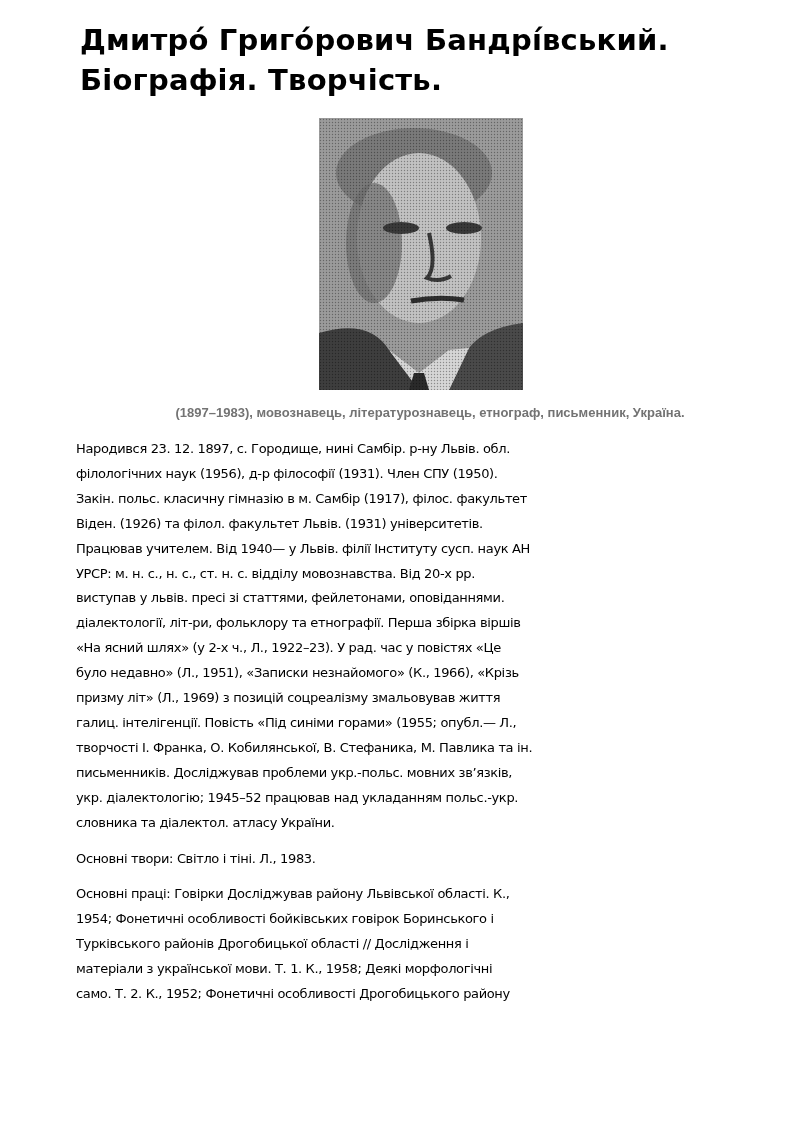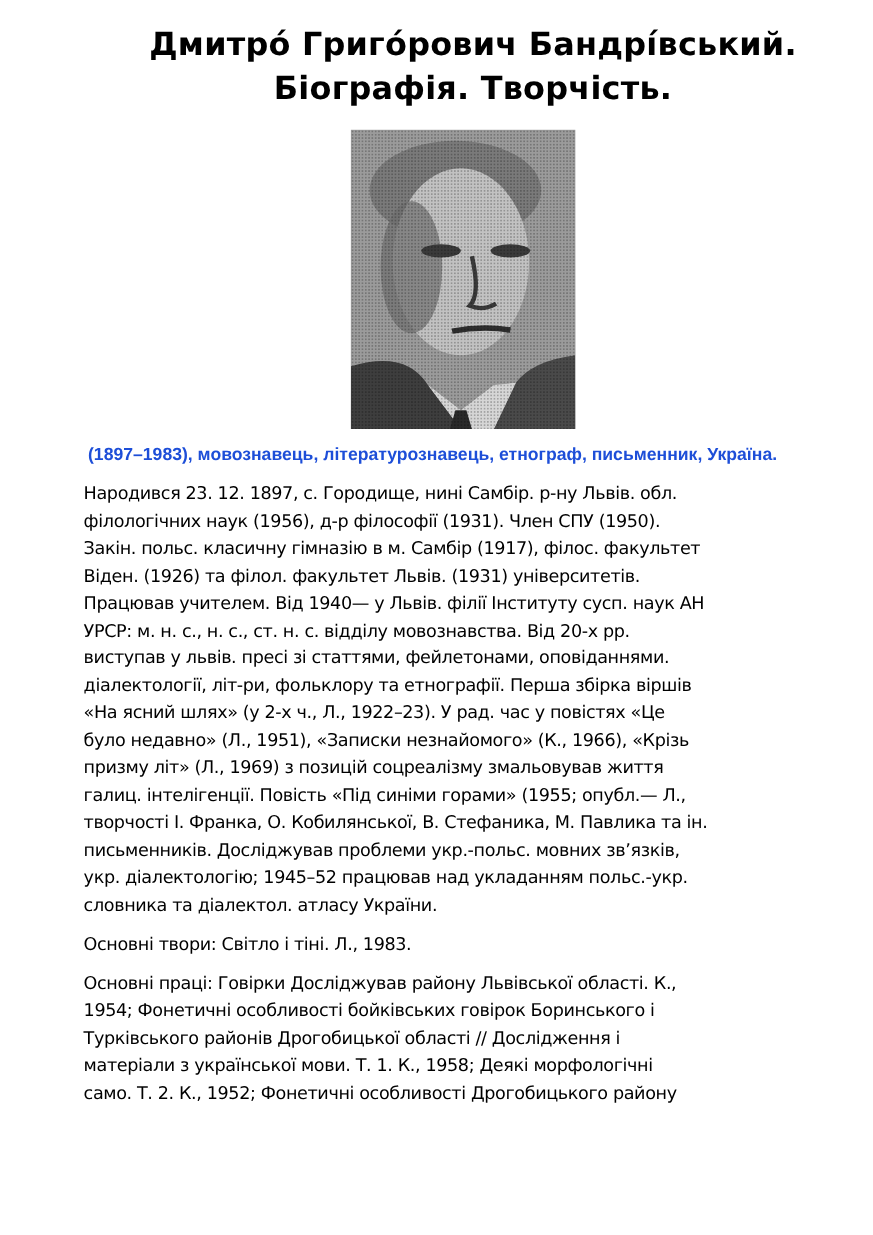--- a/index.html
+++ b/index.html
@@ -1,38 +1,38 @@
 <!DOCTYPE html>
 <html><head>
   <meta charset="utf-8">
   <style>
     html, body { margin: 0; padding: 0; background: #ffffff; }
     body { width: 794px; height: 1123px; position: relative; overflow: hidden; color: #000; }
     .title {
       position: absolute; left: 80px; width: 700px; top: 20px;
-      text-align: center; font-family: "DejaVu Sans", sans-serif; font-weight: bold;
+      text-align: left; font-family: "DejaVu Sans", sans-serif; font-weight: bold;
       font-size: 29px; line-height: 40px; letter-spacing: 0.2px;
     }
     .photo {
       position: absolute; left: 319px; top: 118px; width: 204px; height: 272px;
       background:
         radial-gradient(ellipse 60px 80px at 110px 120px, #b8b8b8 0%, #8e8e8e 60%, transparent 100%),
         radial-gradient(ellipse 110px 60px at 100px 262px, #3a3a3a 0%, #555 60%, transparent 100%),
         linear-gradient(180deg, #9a9a9a 0%, #7d7d7d 55%, #4a4a4a 100%);
       overflow: hidden;
     }
     .photo svg { position: absolute; left: 0; top: 0; }
     .caption {
       position: absolute; left: 80px; width: 700px; top: 405px;
-      font-family: "Liberation Sans", sans-serif; font-weight: bold;
-      font-size: 16px; color: #1d4ed8;
+      text-align: center; font-family: "Liberation Sans", sans-serif; font-weight: bold;
+      font-size: 13px; color: #737373;
     }
     .body {
       position: absolute; left: 76px; width: 700px; top: 437px;
-      font-family: "DejaVu Sans", sans-serif; font-size: 16px; line-height: 24.9px;
+      font-family: "DejaVu Sans", sans-serif; font-size: 13px; line-height: 24.9px;
       letter-spacing: -0.35px;
     }
     .body p { margin: 0 0 11px 0; }
     .line { display: block; white-space: nowrap; }
   </style>
 </head>
 <body>
 
 <div class="title">
   <div>Дмитро́ Григо́рович Бандрі́вський.</div>

